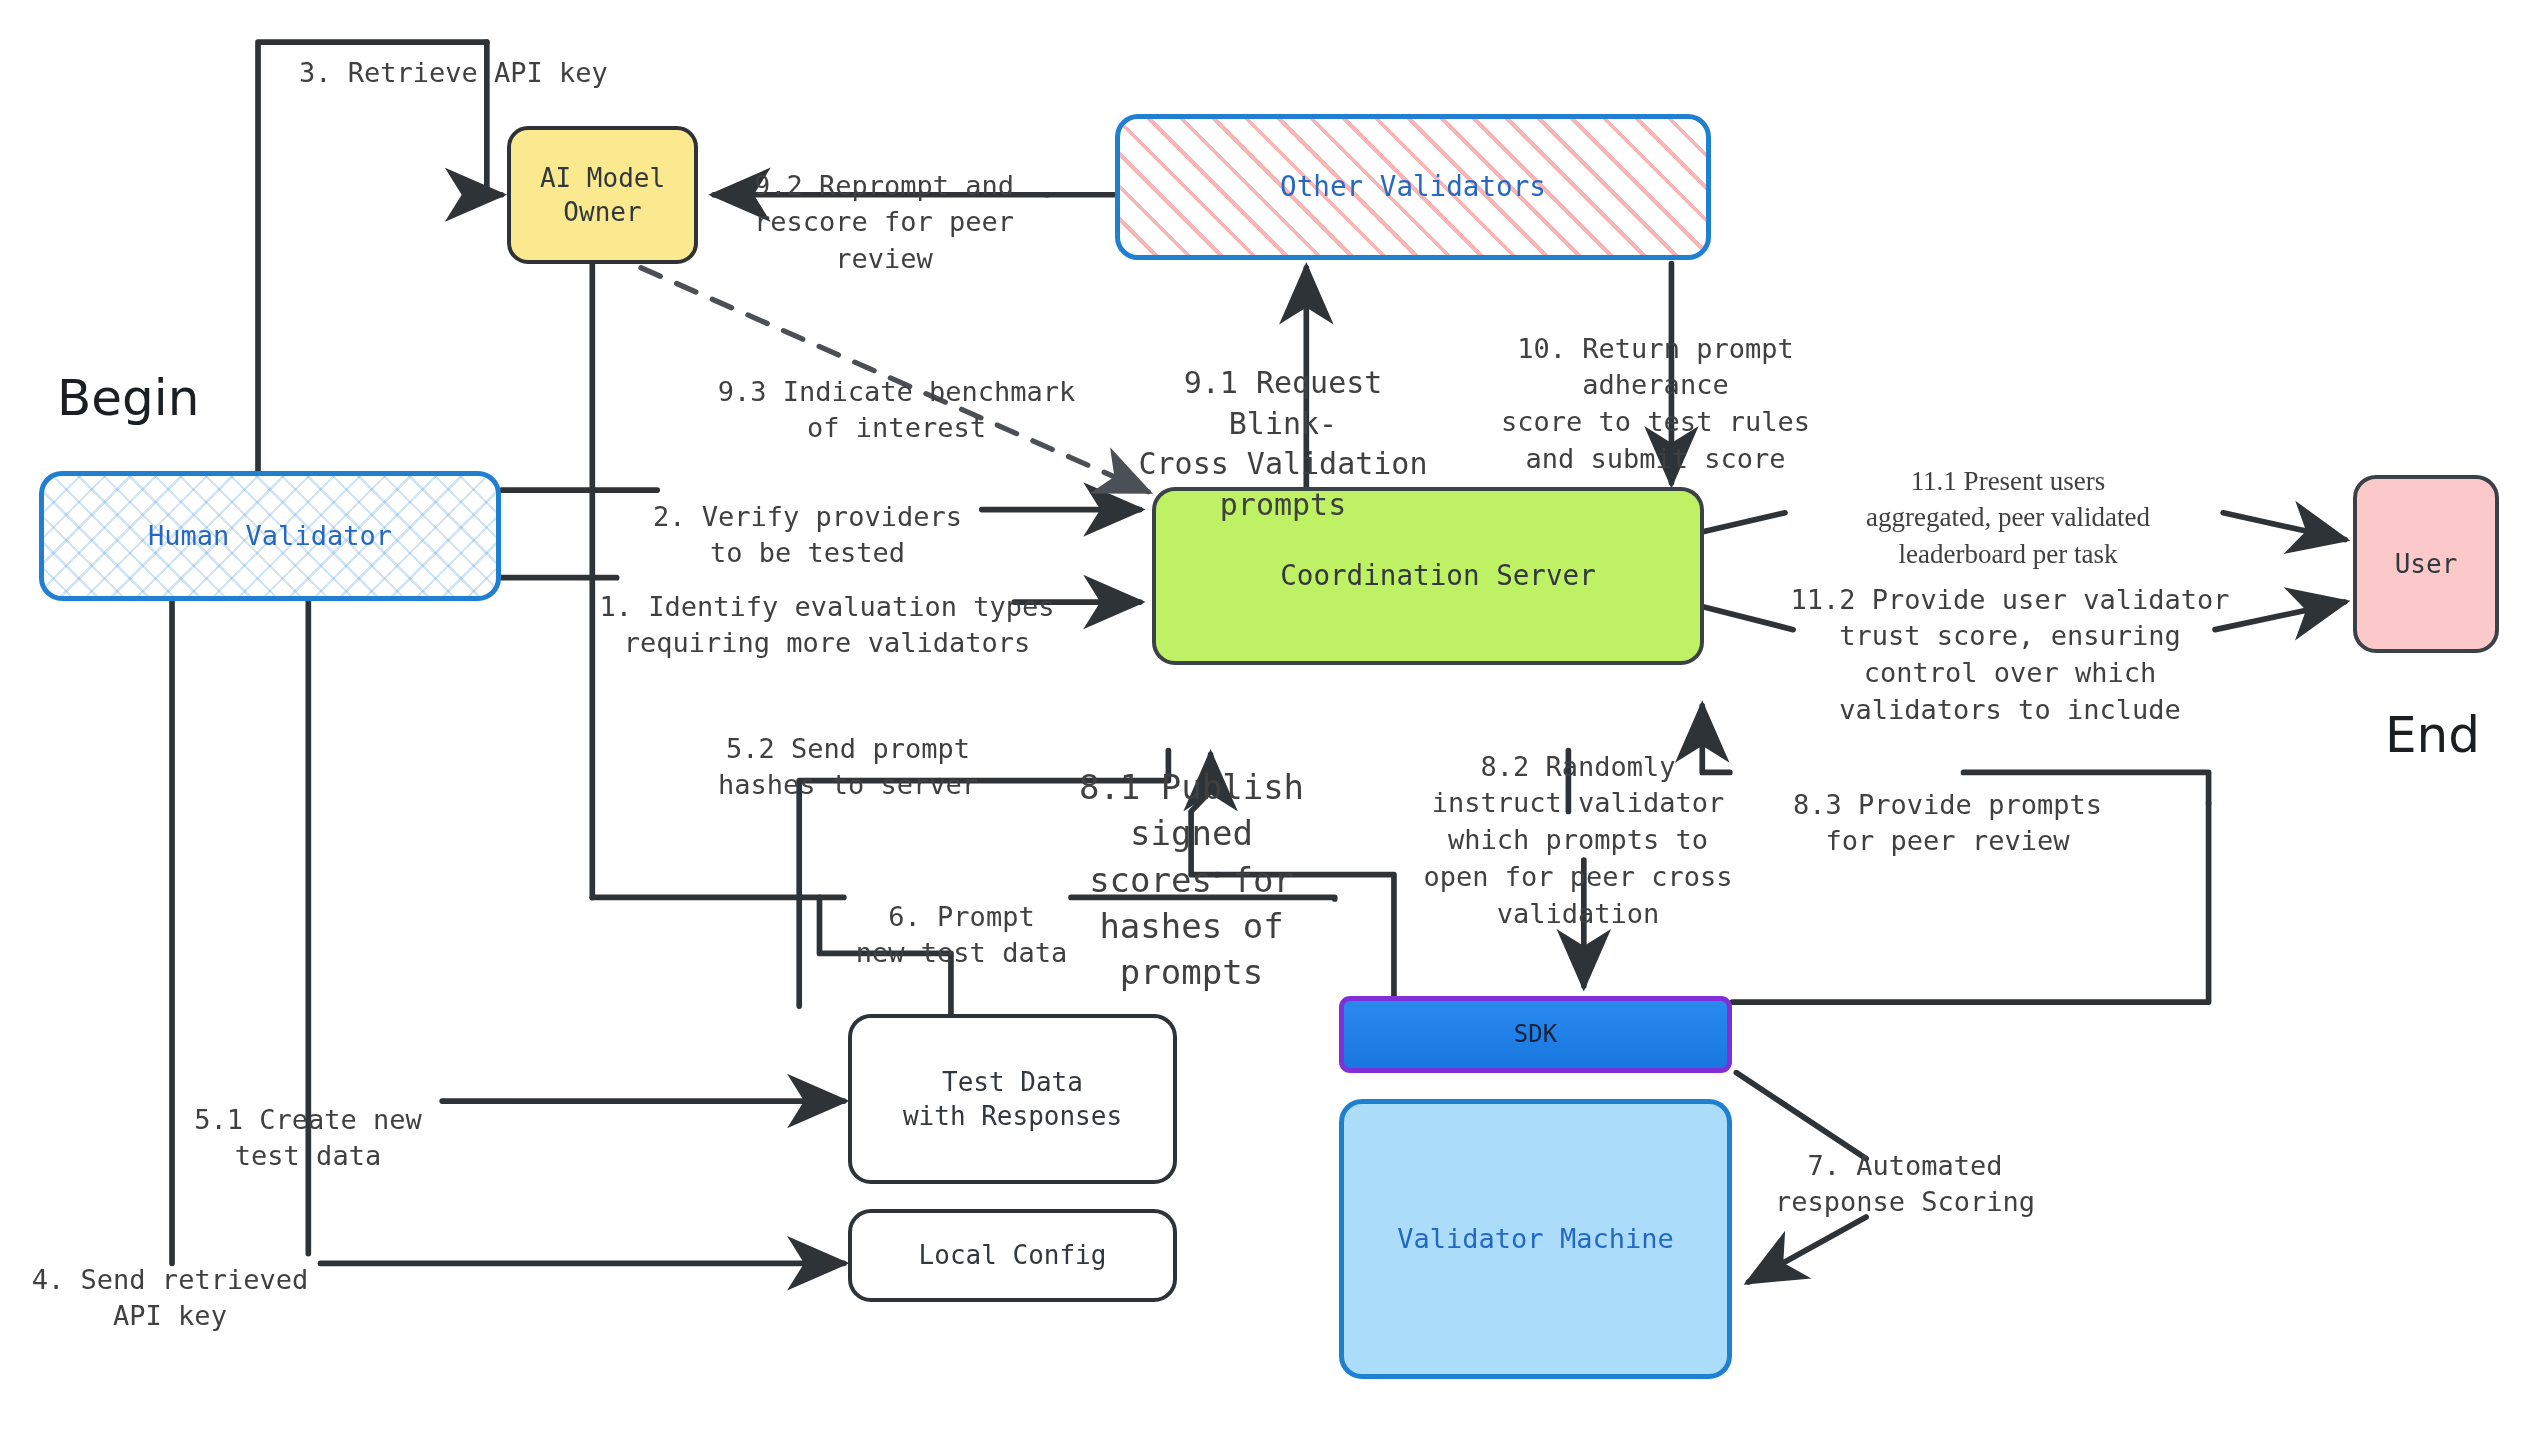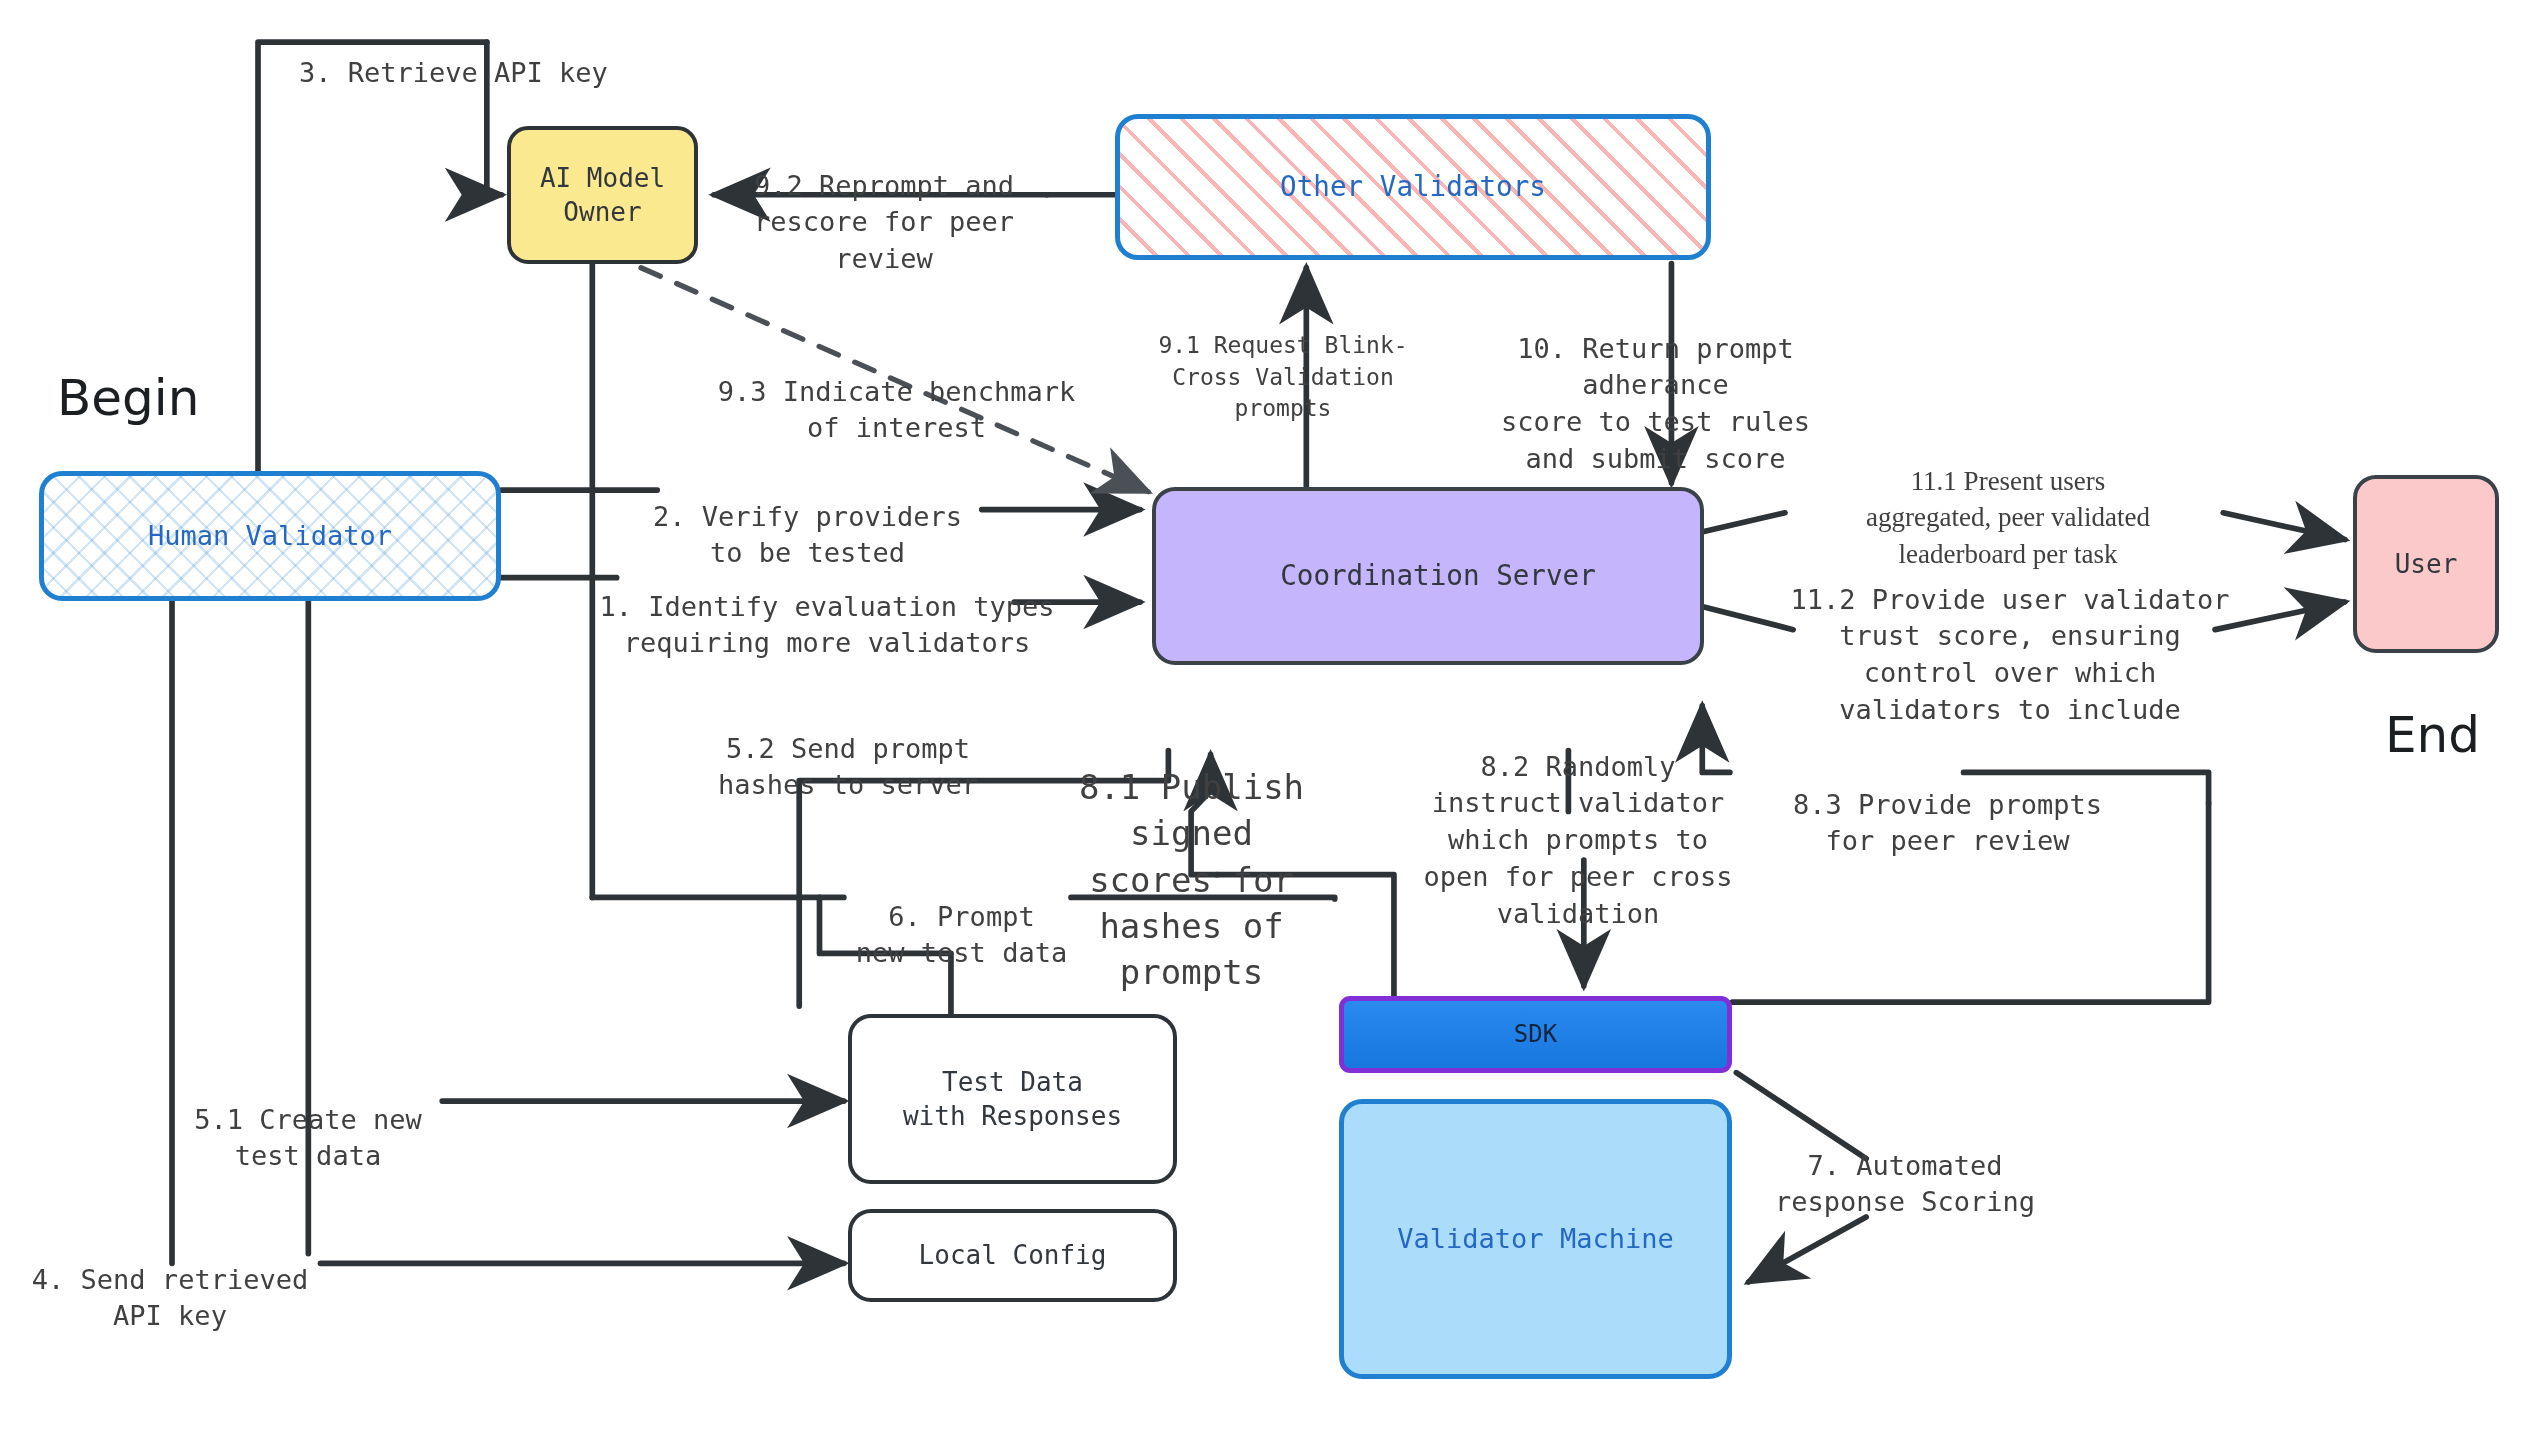--- a/index.html
+++ b/index.html
@@ -14,21 +14,21 @@
   
   .sk-hatchblue{border:5.7px solid #1f7fd0;background:#ffffff;}
   .sk-hatchblue::before{content:"";position:absolute;inset:0;border-radius:18px;
     background:
       repeating-linear-gradient(45deg,rgba(31,127,208,.20) 0 2.4px,transparent 2.4px 18px),
       repeating-linear-gradient(-45deg,rgba(31,127,208,.20) 0 2.4px,transparent 2.4px 18px);}
   .sk-hatchpink{border:5.7px solid #1f7fd0;background:#ffffff;}
   .sk-hatchpink::before{content:"";position:absolute;inset:0;border-radius:18px;
     background:repeating-linear-gradient(45deg,rgba(245,120,120,.55) 0 4px,transparent 4px 23px);}
   .sk-yellow{border:4.9px solid #2e3338;background:#fbe98f;}
-  .sk-green{border:4.9px solid #3a4147;background:#c4b5fd;padding-left:20px;}
+  .sk-green{border:4.9px solid #3a4147;background:#bef264;padding-left:20px;}
   .sk-pink{border:4.9px solid #3a4147;background:#fcc9cb;}
   .sk-plain{border:4.9px solid #2e3338;background:#ffffff;}
   .sk-sdk{border:5.7px solid #8130d8;background:linear-gradient(180deg,#2b8aee 0%,#1877e0 100%);border-radius:11px;}
   .sk-vm{border:5.7px solid #1f7fd0;background:#abddfb;}
 
   .txt-blue .lbl{color:#2568c4;}
   .txt-dark .lbl{color:#32383d;}
 
   
   .elabel{position:absolute;color:#404040;text-align:center;white-space:pre-line;
@@ -159,21 +159,21 @@
     <span>9.2 Reprompt and
 rescore for peer
 review</span>
   </div>
 
   <div class="elabel" style="left:702px;top:337px;width:389px;font-size:27px;">
     <span>9.3 Indicate benchmark
 of interest</span>
   </div>
 
-  <div class="elabel" style="left:1137px;top:299px;width:292px;font-size:23px;">
+  <div class="elabel" style="left:1137px;top:322px;width:292px;font-size:30px;">
     <span>9.1 Request Blink-
 Cross Validation
 prompts</span>
   </div>
 
   <div class="elabel" style="left:1485px;top:294px;width:341px;font-size:27px;">
     <span>10. Return prompt
 adherance
 score to test rules
 and submit score</span>

